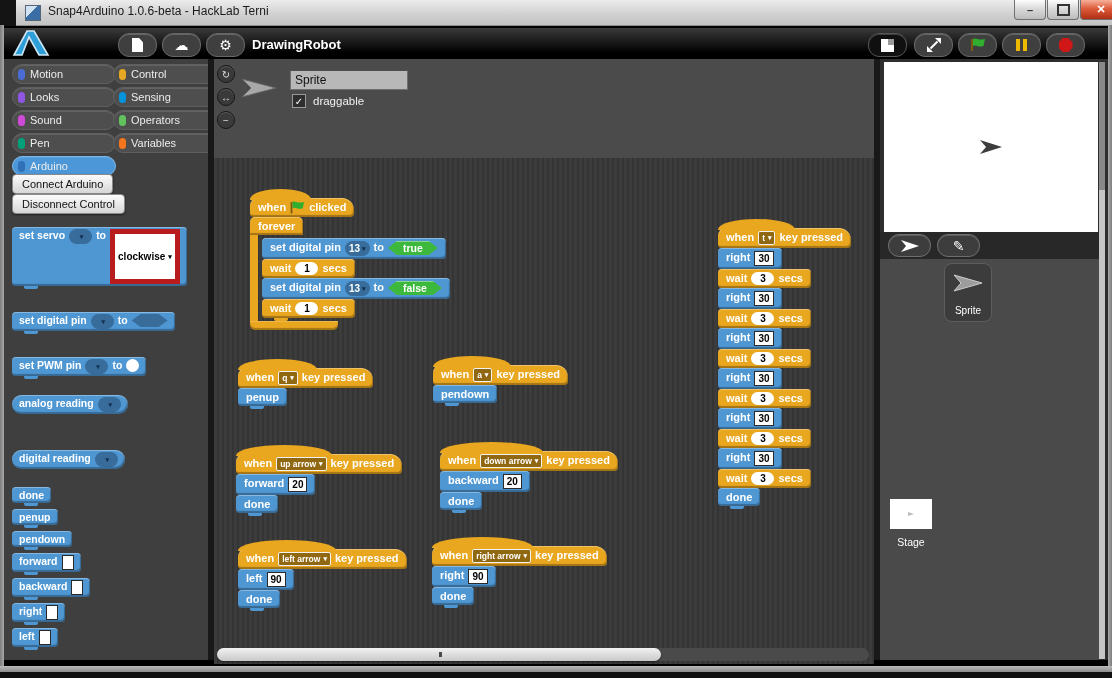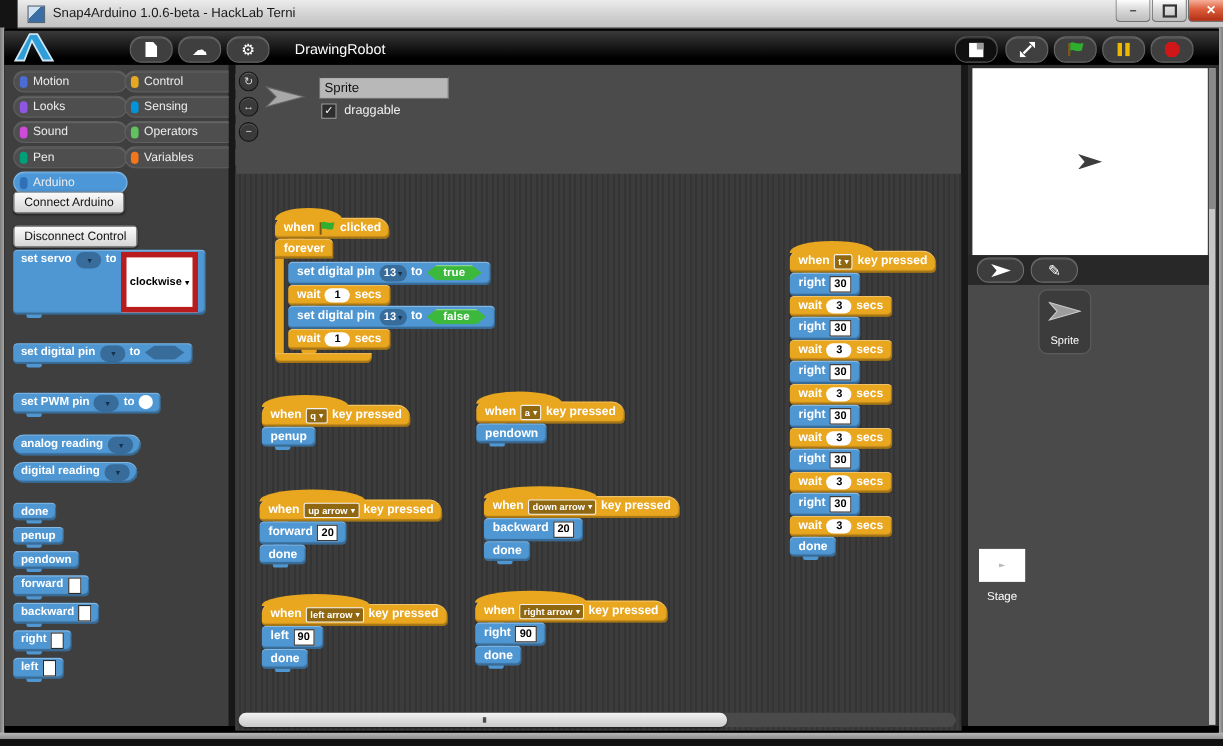--- a/index.html
+++ b/index.html
@@ -22,37 +22,37 @@
   .frameB{position:absolute;left:0;top:666px;width:1112px;height:6px;background:linear-gradient(#b9b9b9,#8d8d8d);}
   .frameB2{position:absolute;left:0;top:672px;width:1112px;height:6px;background:#101010;}
   .content{position:absolute;left:4px;top:26px;width:1104px;height:640px;background:#000;}
   
   .toolbar{position:absolute;left:4px;top:28px;width:1104px;height:31px;
     background:linear-gradient(#3a3a3a,#000 80%);}
   .logo{position:absolute;left:6px;top:1px;}
   .tbbtn{position:absolute;top:5px;width:37px;height:22px;border-radius:11px;background:#3f3f3f;
     border:1px solid #666;box-shadow:inset 0 1px 0 rgba(255,255,255,.2);display:flex;align-items:center;justify-content:center;color:#fff;}
   .tbbtn.pressed{background:#101010;border-color:#555;}
-  .projname{position:absolute;left:264px;top:9px;color:#fff;font-weight:normal;font-size:13px;}
+  .projname{position:absolute;left:248px;top:9px;color:#fff;font-weight:bold;font-size:13px;}
   .fileicon{width:11px;height:14px;background:#fff;clip-path:polygon(0 0,64% 0,100% 30%,100% 100%,0 100%);}
   .stageicon{width:13px;height:13px;background:#fff;position:relative;}
   .stageicon i{position:absolute;right:0;top:0;width:6px;height:6px;background:#9a9a9a;}
   .pauseicon{display:flex;gap:3px;}
   .pauseicon i{width:4px;height:12px;background:#edb900;}
   .stopicon{width:14px;height:14px;background:#cf1717;clip-path:polygon(30% 0,70% 0,100% 30%,100% 70%,70% 100%,30% 100%,0 70%,0 30%);}
   .glyph{font-size:14px;line-height:1;}
   
   .palette{position:absolute;left:4px;top:59px;width:204px;height:601px;background:#3f3f3f;}
   .cats{position:absolute;left:8px;top:5px;display:grid;grid-template-columns:97px 97px;gap:3px 4px;}
   .cat{width:92px;height:18px;border-radius:10px;background:#4e4e4e;border:1px solid #5f5f5f;
     display:flex;align-items:center;gap:5px;padding:0 5px;color:#ececec;font-size:11px;
     box-shadow:inset 0 1px 0 rgba(255,255,255,.12);}
   .cat .dot{width:7px;height:11px;border-radius:4px;flex:0 0 auto;}
   .cat.sel{background:#4c97d8;border-color:#7cb6e6;}
-  .palbtns{position:absolute;left:8px;top:115px;display:flex;flex-direction:column;align-items:flex-start;gap:11px;}
+  .palbtns{position:absolute;left:8px;top:115px;display:flex;flex-direction:column;align-items:flex-start;gap:0;}
   .palbtn{background:linear-gradient(#fbfbfb,#d6d6d6);border:1px solid #8a8a8a;border-radius:4px;
     color:#111;font-size:11px;padding:3px 9px;box-shadow:0 1px 2px rgba(0,0,0,.5);}
   .palblocks{position:absolute;left:8px;top:168px;display:flex;flex-direction:column;align-items:flex-start;}
   .palblocks .blk{font-size:10.5px;padding:2px 7px;margin-bottom:6px;}
   
   .blk{display:inline-flex;align-items:flex-start;gap:4px;padding:3px 8px;border-radius:4px;color:#fff;
     font-weight:bold;font-size:11px;position:relative;width:max-content;
     box-shadow:inset 0 1px 0 rgba(255,255,255,.32),inset -1px -2px 1px rgba(0,0,0,.3);}
   .blk::after{content:"";position:absolute;left:12px;bottom:-3px;width:14px;height:3px;background:inherit;
     border-radius:0 0 2px 2px;}
@@ -271,21 +271,21 @@
         <div class="blk cmd col-blue">
           <span class="bp t">set PWM pin</span>
           <span class="bp dd">
             <i class="lbl" style="font-style: normal;"></i>
             <b class="arr">▾</b>
           </span>
           <span class="bp t">to</span>
           <span class="bp circle"></span>
         </div>
       </div>
-      <div style="display: flex; flex-direction: column; align-items: flex-start; margin-bottom: 12px;">
+      <div style="display: flex; flex-direction: column; align-items: flex-start; margin-bottom: 12px; gap: 30px;">
         <div class="blk rep col-blue">
           <span class="bp t">analog reading</span>
           <span class="bp dd">
             <i class="lbl" style="font-style: normal;"></i>
             <b class="arr">▾</b>
           </span>
         </div>
         <div class="blk rep col-blue">
           <span class="bp t">digital reading</span>
           <span class="bp dd">

